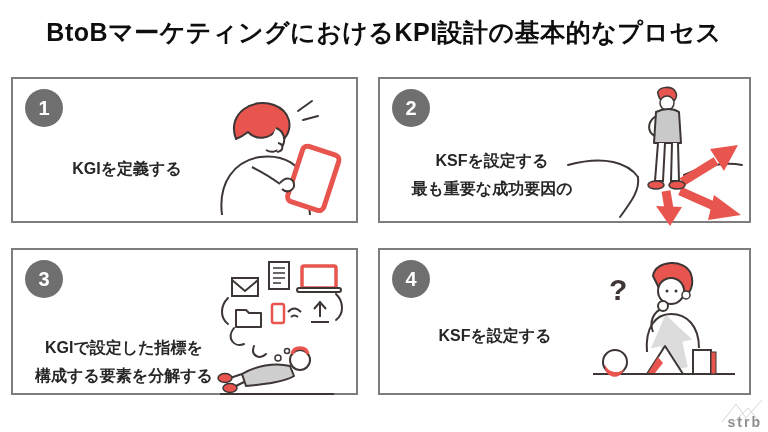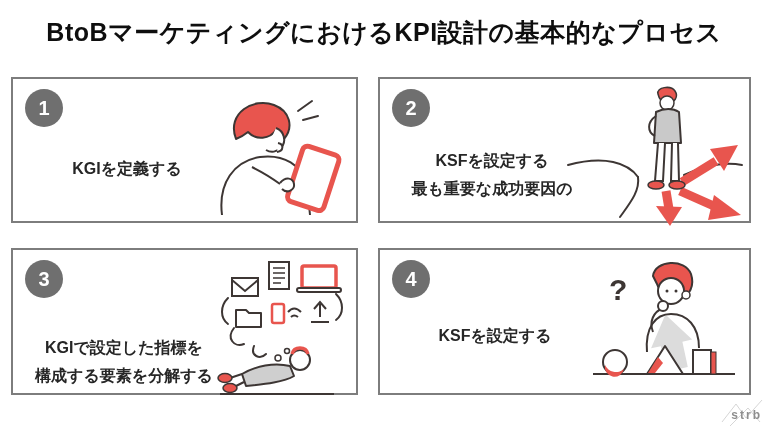--- a/index.html
+++ b/index.html
@@ -21,21 +21,21 @@
   .t1{left:14px;top:76px;width:200px;}
   .t2{left:6px;top:68px;width:212px;}
   .t3{left:2px;top:84px;width:218px;}
   .t4{left:0px;top:72px;width:230px;}
   .illu{position:absolute;}
   .i1{right:8px;top:16px;}
   .i2{right:4px;top:6px;}
   .i3{right:4px;top:4px;}
   .i4{right:10px;top:6px;}
   .watermark{position:absolute;right:2px;bottom:2px;width:48px;height:34px;}
-  .wm-text{position:absolute;right:4px;bottom:8px;font-size:12px;letter-spacing:2px;
+  .wm-text{position:absolute;right:4px;bottom:0;font-size:14px;letter-spacing:2px;
            color:#8e8e8e;font-weight:bold;}
 </style>
 </head>
 <body>
 
 <div class="page">
 
   <div class="title">BtoBマーケティングにおけるKPI設計の基本的なプロセス</div>
 
   <div class="card card-1">

